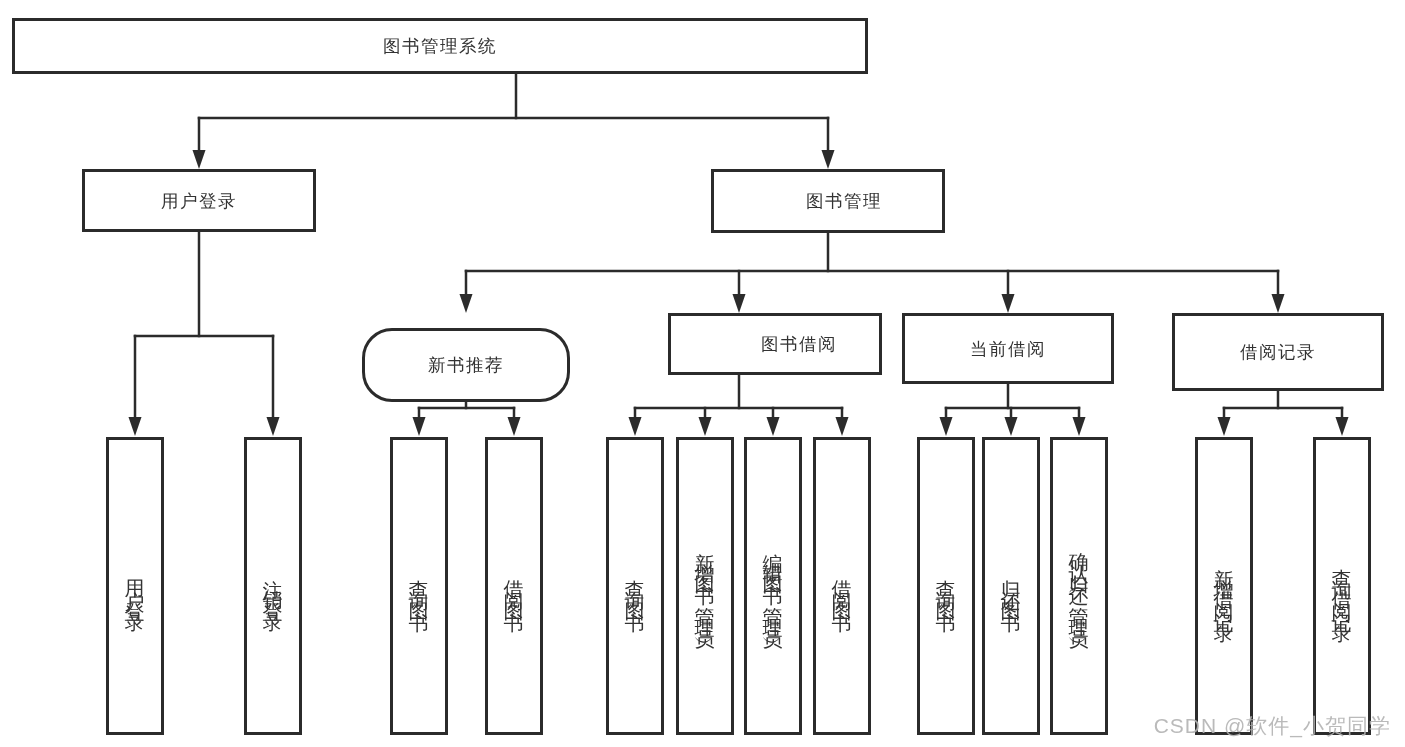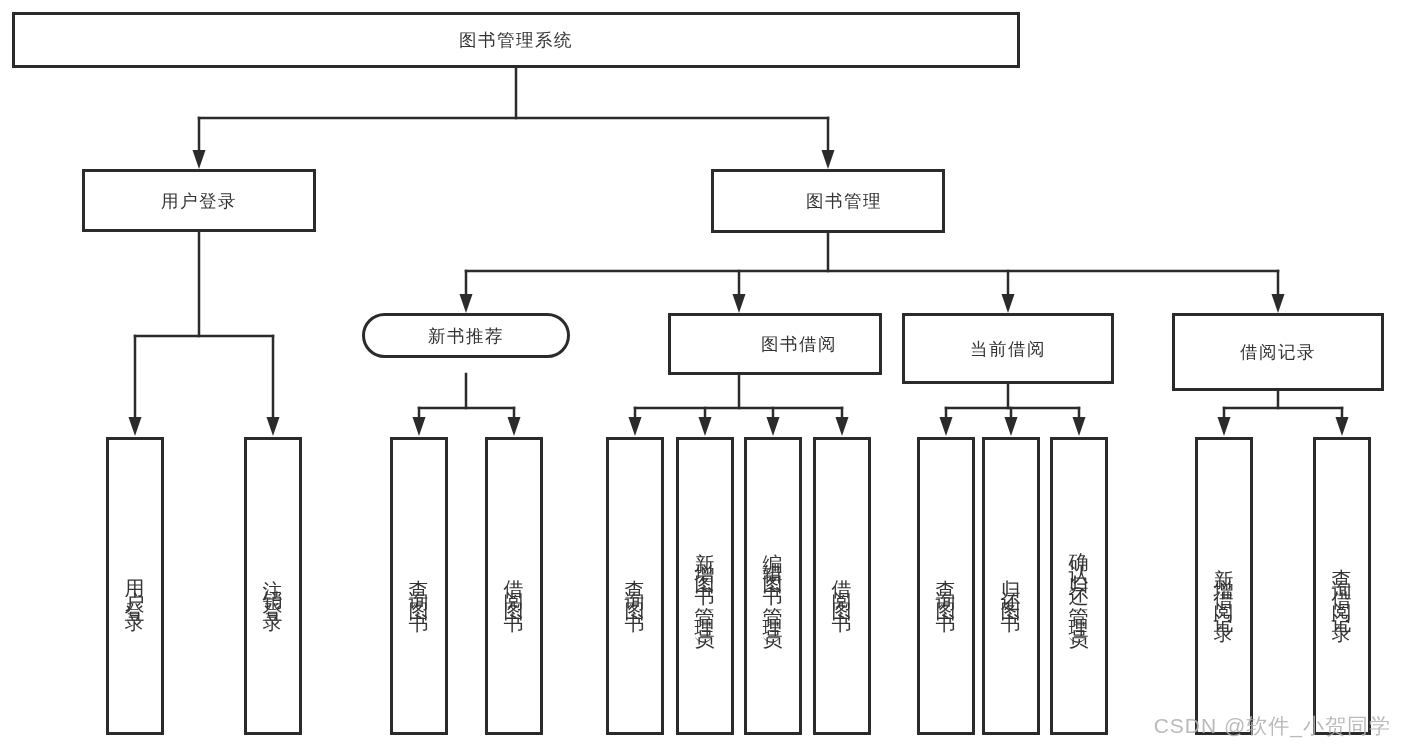--- a/index.html
+++ b/index.html
@@ -114,26 +114,26 @@
       <polygon points="766.5,417 779.5,417 773,436"></polygon>
       <polygon points="835.5,417 848.5,417 842,436"></polygon>
       <polygon points="939.5,417 952.5,417 946,436"></polygon>
       <polygon points="1004.5,417 1017.5,417 1011,436"></polygon>
       <polygon points="1072.5,417 1085.5,417 1079,436"></polygon>
       <polygon points="1217.5,417 1230.5,417 1224,436"></polygon>
       <polygon points="1335.5,417 1348.5,417 1342,436"></polygon>
     </g>
   </svg>
 
-  <div class="box h" style="left:12px; top:12px; width:1008px; height:56px;">图书管理系统</div>
+  <div class="box h" style="left:12px; top:18px; width:856px; height:56px;">图书管理系统</div>
 
   <div class="box h" style="left:82px; top:169px; width:234px; height:63px;">用户登录</div>
   <div class="box h" style="left:711px; top:169px; width:234px; height:64px;padding-left:32px;">图书管理</div>
 
-  <div class="box h" style="left:362px; top:313px; width:208px; height:45px;border-radius:30px;">新书推荐</div>
+  <div class="box h" style="left:362px; top:328px; width:208px; height:74px;border-radius:30px;">新书推荐</div>
   <div class="box h" style="left:668px; top:313px; width:214px; height:62px;padding-left:48px;">图书借阅</div>
   <div class="box h" style="left:902px; top:313px; width:212px; height:71px;">当前借阅</div>
   <div class="box h" style="left:1172px; top:313px; width:212px; height:78px;">借阅记录</div>
 
   <div class="box v" style="left:106px; top:437px; width:58px; height:298px;">用户登录</div>
   <div class="box v" style="left:244px; top:437px; width:58px; height:298px;">注销登录</div>
 
   <div class="box v" style="left:390px; top:437px; width:58px; height:298px;">查询图书</div>
   <div class="box v" style="left:485px; top:437px; width:58px; height:298px;">借阅图书</div>
 

